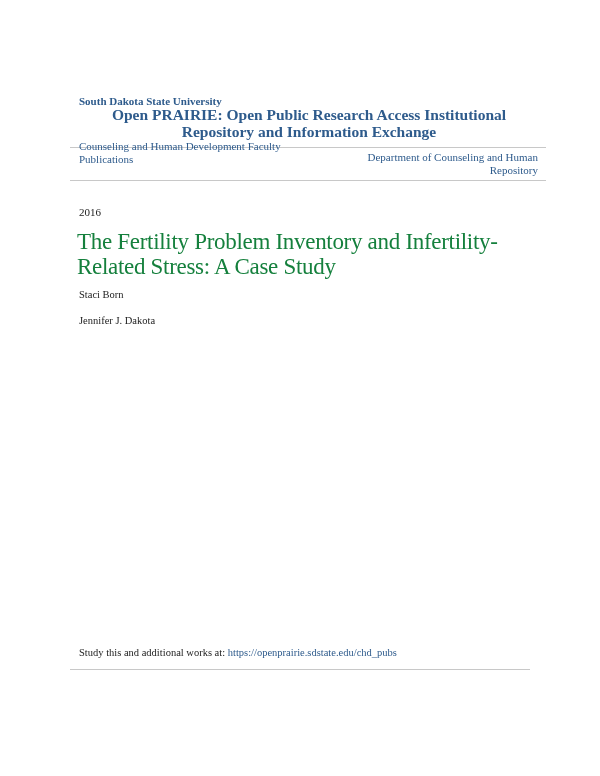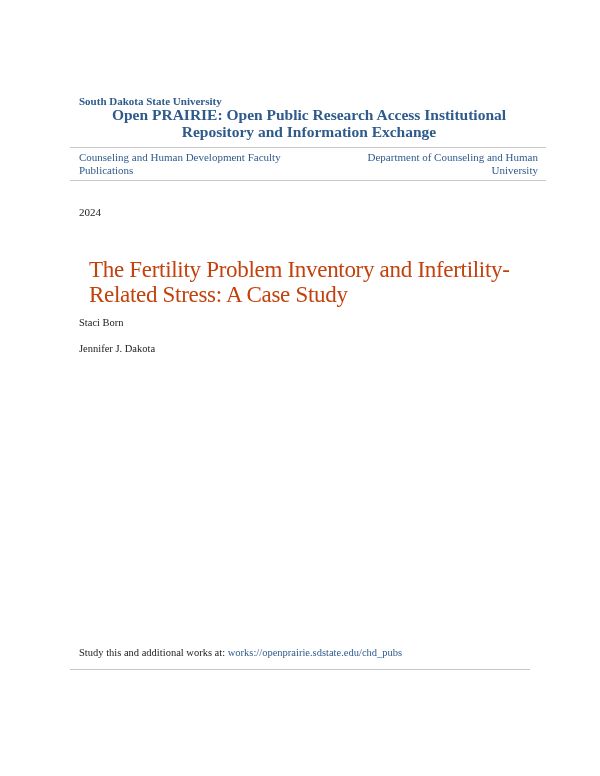--- a/index.html
+++ b/index.html
@@ -1,40 +1,40 @@
 <!DOCTYPE html>
 <html><head>
 <meta charset="utf-8">
 <style>
   html, body { margin: 0; padding: 0; background: #ffffff; }
   body { width: 600px; height: 776px; position: relative; overflow: hidden; font-family: "DejaVu Serif", serif; }
   .abs { position: absolute; }
   #inst { left: 79px; top: 95px; font-size: 11px; font-weight: bold; color: #2e5b8c; font-family: "Liberation Serif", serif; text-align: right; }
   #repo { left: 79px; top: 106px; width: 460px; font-size: 15.5px; font-weight: bold; color: #2e5b8c; line-height: 17px; font-family: "Liberation Serif", serif; text-align: center; }
   .rule { position: absolute; height: 1px; background: #c8c8c8; }
-  #coll { left: 79px; top: 151px; font-size: 11px; line-height: 13px; color: #2e5b8c; width: 230px; font-family: "Liberation Serif", serif; }
+  #coll { left: 79px; top: 140px; font-size: 11px; line-height: 13px; color: #2e5b8c; width: 230px; font-family: "Liberation Serif", serif; }
   #dept { right: 62px; top: 151px; font-size: 11px; line-height: 13px; color: #2e5b8c; width: 200px; text-align: right; font-family: "Liberation Serif", serif; }
   #year { left: 79px; top: 206px; font-size: 11px; color: #222; font-family: "Liberation Serif", serif; }
-  #title { left: 89px; top: 229px; width: 460px; font-size: 23px; line-height: 25px; color: #c2410c; font-family: "Liberation Serif", serif; letter-spacing: -0.3px; margin-top: 28px; }
-  .author { left: 79px; font-size: 10.5px; color: #222; font-family: "Liberation Serif", serif; margin-top: 28px; }
+  #title { left: 77px; top: 229px; width: 460px; font-size: 23px; line-height: 25px; color: #15803d; font-family: "Liberation Serif", serif; letter-spacing: -0.3px; }
+  .author { left: 79px; font-size: 10.5px; color: #222; font-family: "Liberation Serif", serif; }
   #follow { left: 79px; top: 647px; font-size: 10.5px; color: #222; font-family: "Liberation Serif", serif; }
   #follow a { color: #2e5b8c; text-decoration: none; }
 </style>
 </head>
 <body>
 
 <div id="inst" class="abs">South Dakota State University</div>
 <div id="repo" class="abs">Open PRAIRIE: Open Public Research Access Institutional Repository and Information Exchange</div>
 
 <div class="rule" style="left:70px; top:147px; width:476px;"></div>
 <div id="coll" class="abs">Counseling and Human Development Faculty Publications</div>
-<div id="dept" class="abs">Department of Counseling and Human University</div>
+<div id="dept" class="abs">Department of Counseling and Human Repository</div>
 <div class="rule" style="left:70px; top:180px; width:476px;"></div>
 
-<div id="year" class="abs">2024</div>
+<div id="year" class="abs">2016</div>
 <div id="title" class="abs">The Fertility Problem Inventory and Infertility-Related Stress: A Case Study</div>
 <div class="abs author" style="top:289px;">Staci Born</div>
 <div class="abs author" style="top:315px;">Jennifer J. Dakota</div>
 
 <div id="follow" class="abs">
-  <span>Study this and additional works at: </span><a>works://openprairie.sdstate.edu/chd_pubs</a>
+  <span>Study this and additional works at: </span><a>https://openprairie.sdstate.edu/chd_pubs</a>
 </div>
 <div class="rule" style="left:70px; top:669px; width:460px;"></div>
 
 </body></html>

